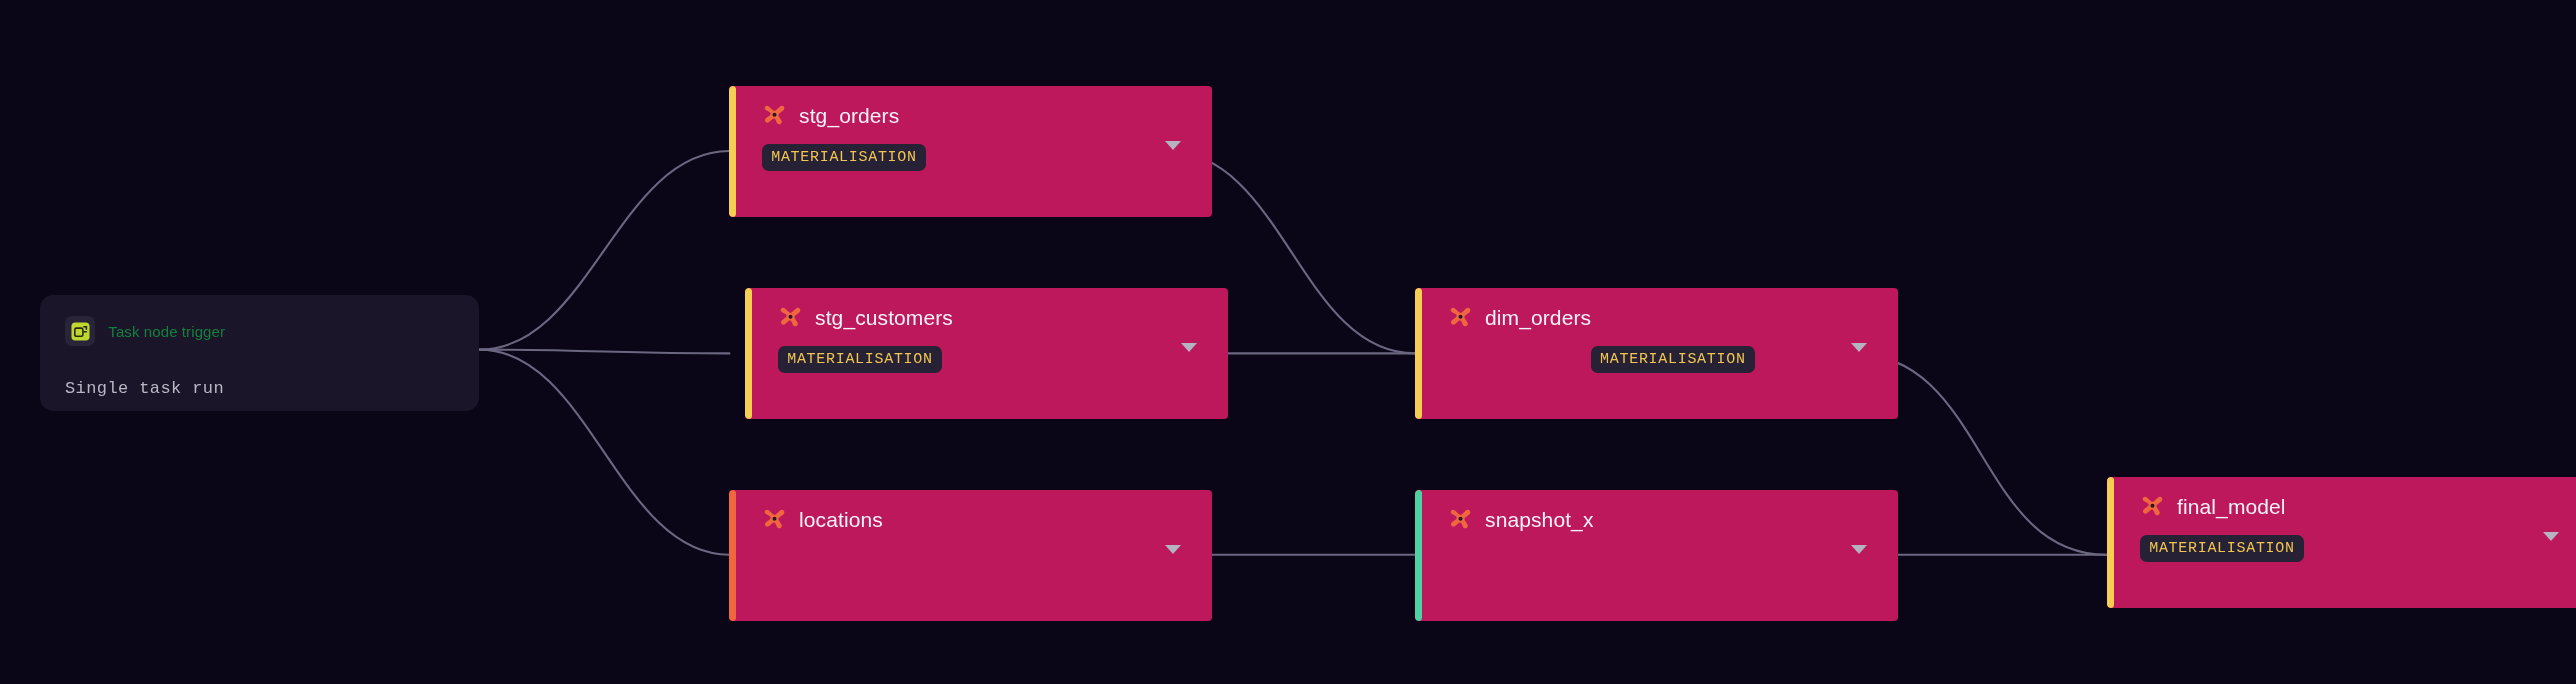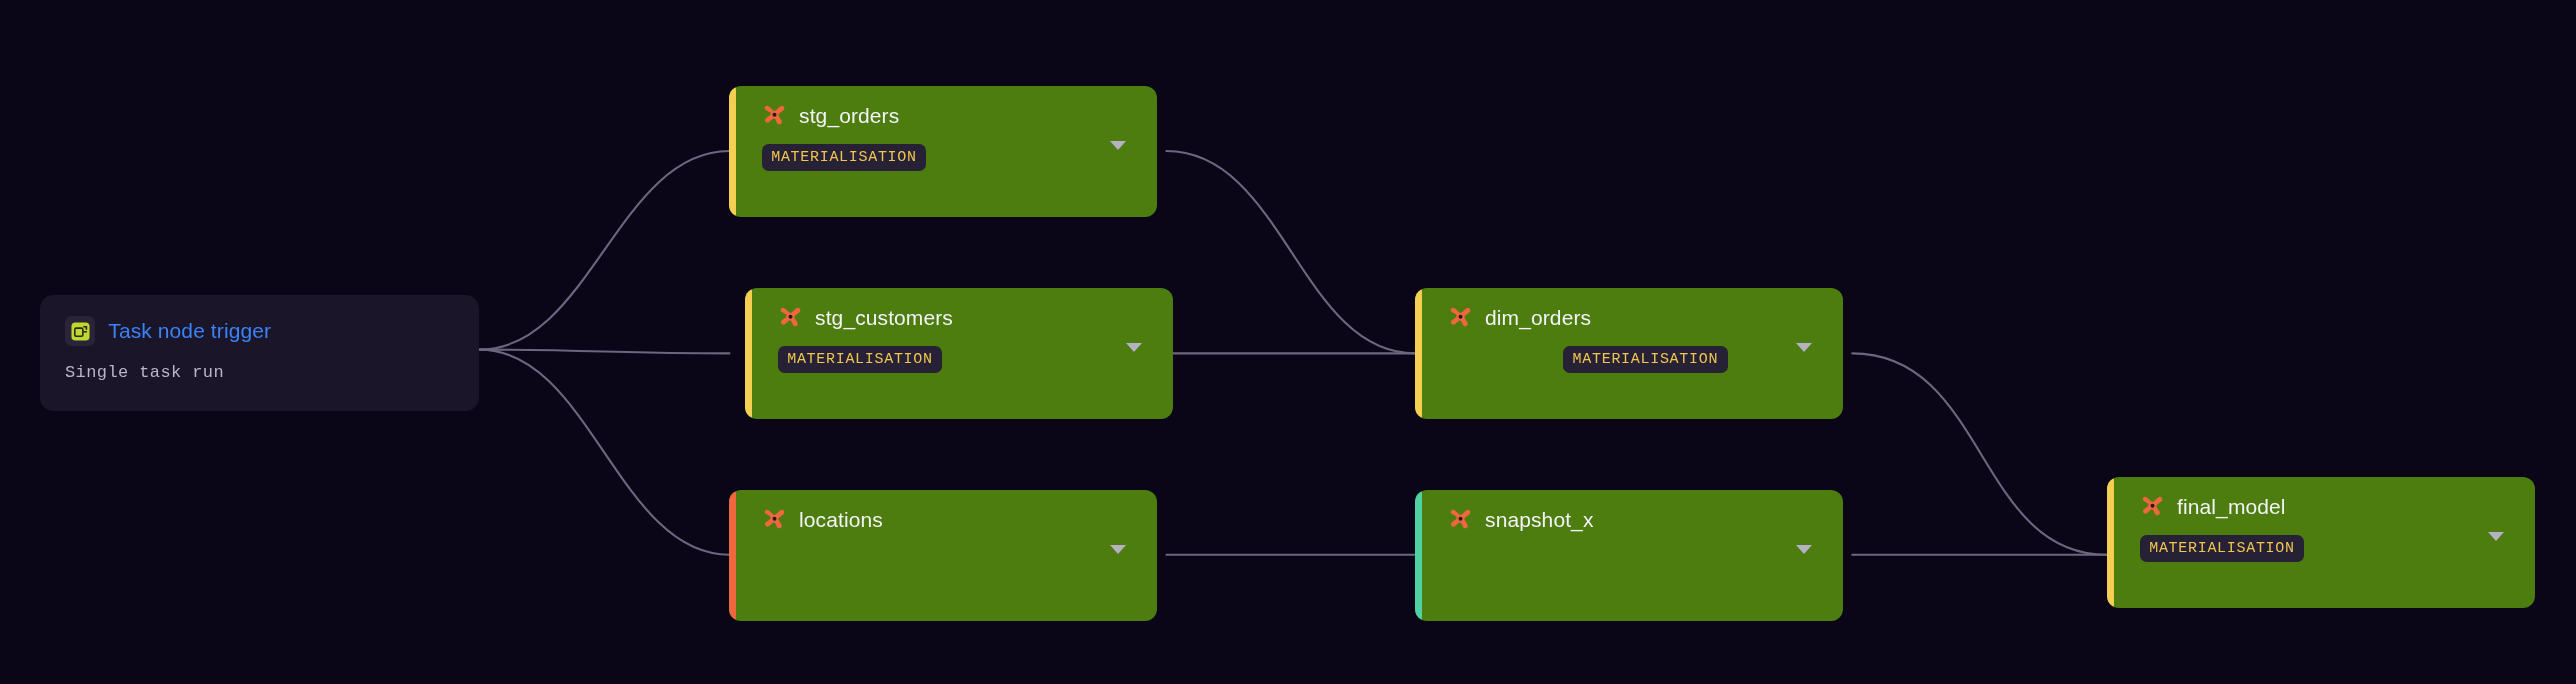--- a/index.html
+++ b/index.html
@@ -61,42 +61,42 @@
     height: 30px;
     border-radius: 6.7px;
     background: #2a2438;
     display: flex;
     align-items: center;
     justify-content: center;
     flex: none;
   }
   .trigger-icon-tile svg { display: block; }
   .trigger-title {
-    font-size: 21px;
-    color: #3b82f6;
+    font-size: 15px;
+    color: #15803d;
     font-weight: 400;
     letter-spacing: 0.1px;
     white-space: nowrap;
   }
   .trigger-sub {
-    margin-top: 17px;
+    margin-top: 33px;
     font-family: "Liberation Mono", "DejaVu Sans Mono", monospace;
     font-size: 17px;
     color: #b9b6c6;
     letter-spacing: 0.4px;
     white-space: nowrap;
   }
 
   
   .node-card {
     position: absolute;
-    width: 428px;
+    width: 483px;
     height: 131px;
-    background: #4d7c0f;
-    border-radius: 12px;
+    background: #be185d;
+    border-radius: 4px;
     overflow: hidden;
     z-index: 3;
   }
   .node-accent {
     position: absolute;
     left: 0;
     top: 0;
     bottom: 0;
     width: 6.7px;
     border-radius: 3.8px;

